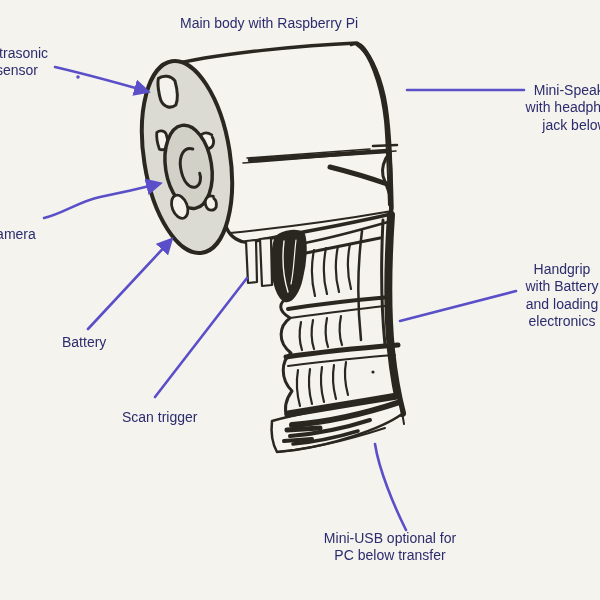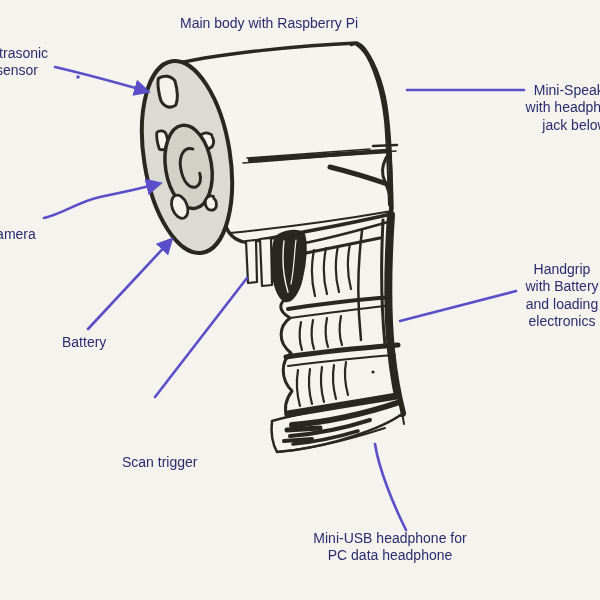--- a/index.html
+++ b/index.html
@@ -145,18 +145,18 @@
 
 <div class="label center" style="left:472px;top:261px;width:180px;">
   <div>Handgrip</div>
   <div>with Battery</div>
   <div>and loading</div>
   <div>electronics</div>
 </div>
 
 <div class="label" style="left:62px;top:334px;">Battery</div>
 
-<div class="label" style="left:122px;top:409px;margin-top:45px;">Scan trigger</div>
+<div class="label" style="left:122px;top:409px;">Scan trigger</div>
 
 <div class="label center" style="left:280px;top:530px;width:220px;">
-  <div>Mini-USB headphone for</div>
-  <div>PC data headphone</div>
+  <div>Mini-USB optional for</div>
+  <div>PC below transfer</div>
 </div>
 
 </body></html>

